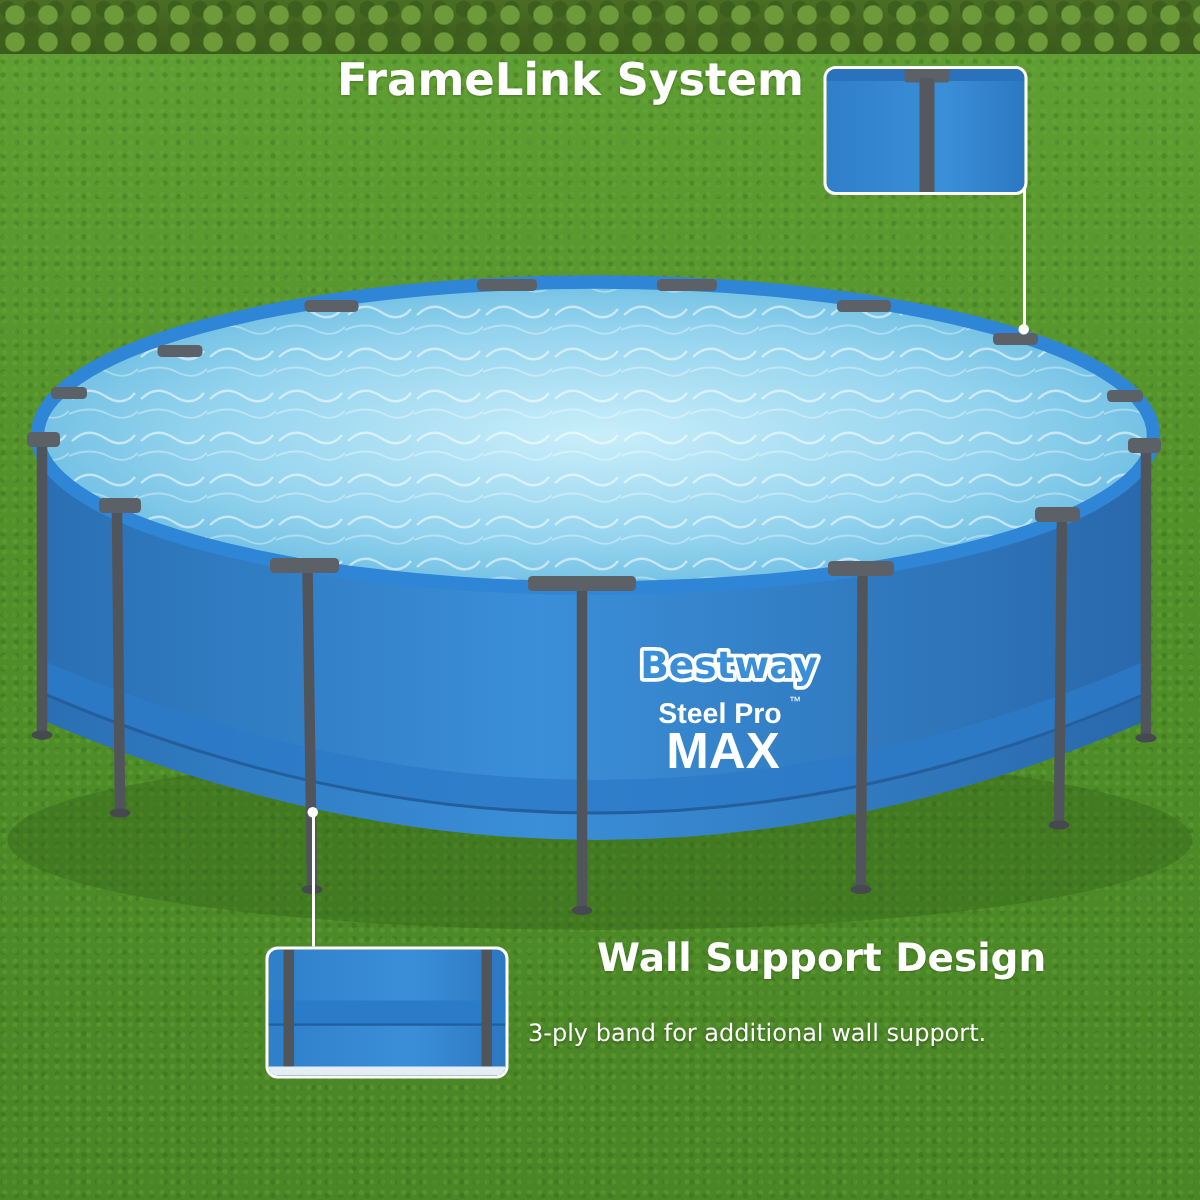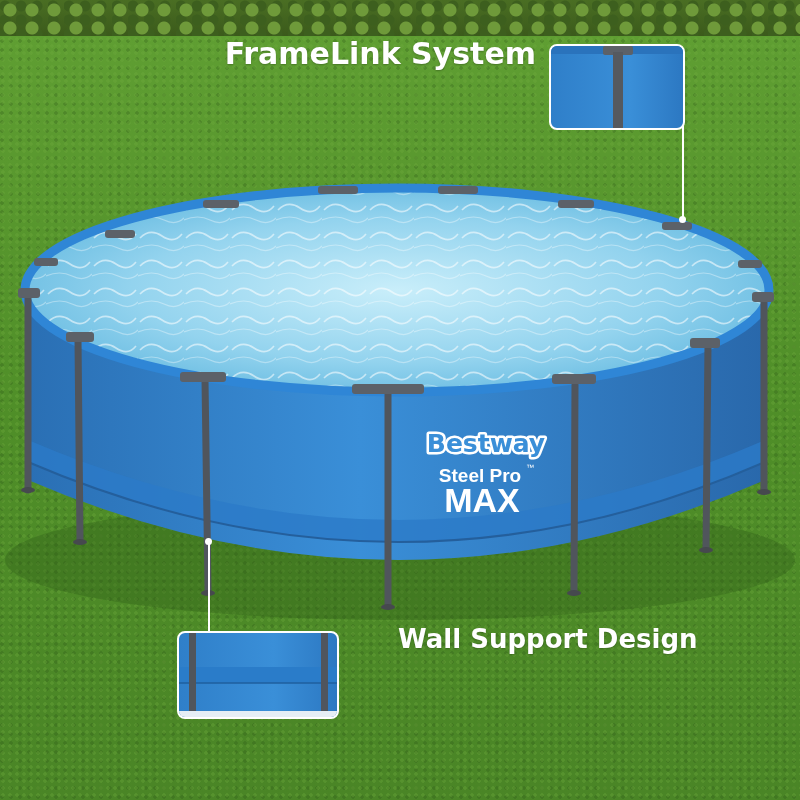--- a/index.html
+++ b/index.html
@@ -117,20 +117,21 @@
     <svg width="132" height="82" viewBox="0 0 132 82">
       <rect x="0" y="0" width="132" height="8" fill="#2a73bc"></rect>
       <rect x="52" y="0" width="30" height="9" fill="#5c6168" rx="2"></rect>
       <rect x="62" y="6" width="10" height="76" fill="#55595f"></rect>
     </svg>
   </div>
   <div class="callout-line" style="left:682px;top:126px;height:94px;"></div>
   <div class="dot" style="left:679px;top:216px;"></div>
 
   <div id="ws-title" class="title">Wall Support Design</div>
+  <div id="ws-desc" class="desc">3-ply band for additional wall support.</div>
   <div id="inset-bot" class="inset">
     <svg width="158" height="84" viewBox="0 0 158 84">
       <rect x="0" y="34" width="158" height="16" fill="#2a7cc9"></rect>
       <line x1="0" y1="50" x2="158" y2="50" stroke="#1f5f9e" stroke-width="1.5"></line>
       <rect x="10" y="0" width="7" height="80" fill="#50555c"></rect>
       <rect x="142" y="0" width="7" height="80" fill="#50555c"></rect>
       <rect x="0" y="78" width="158" height="6" fill="#e6eef5"></rect>
     </svg>
   </div>
   <div class="callout-line" style="left:208px;top:542px;height:89px;"></div>

